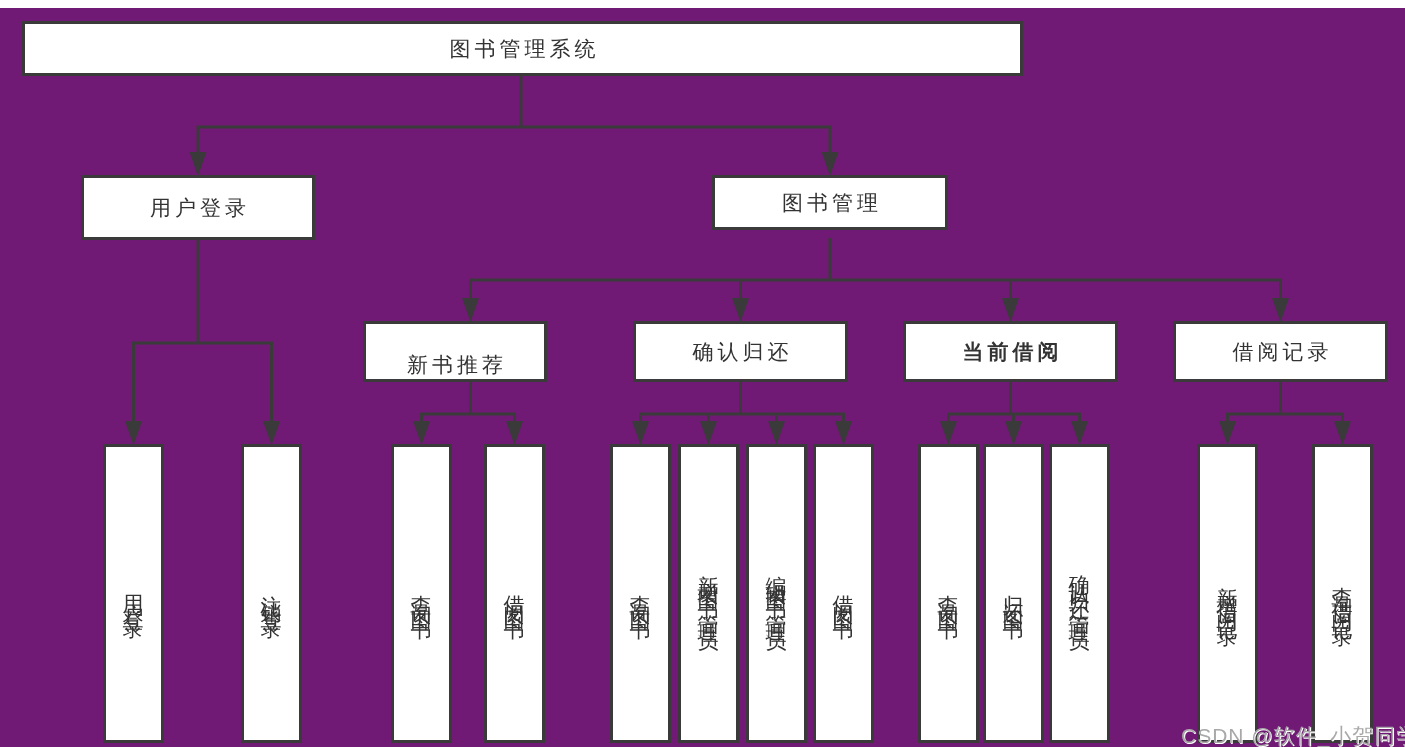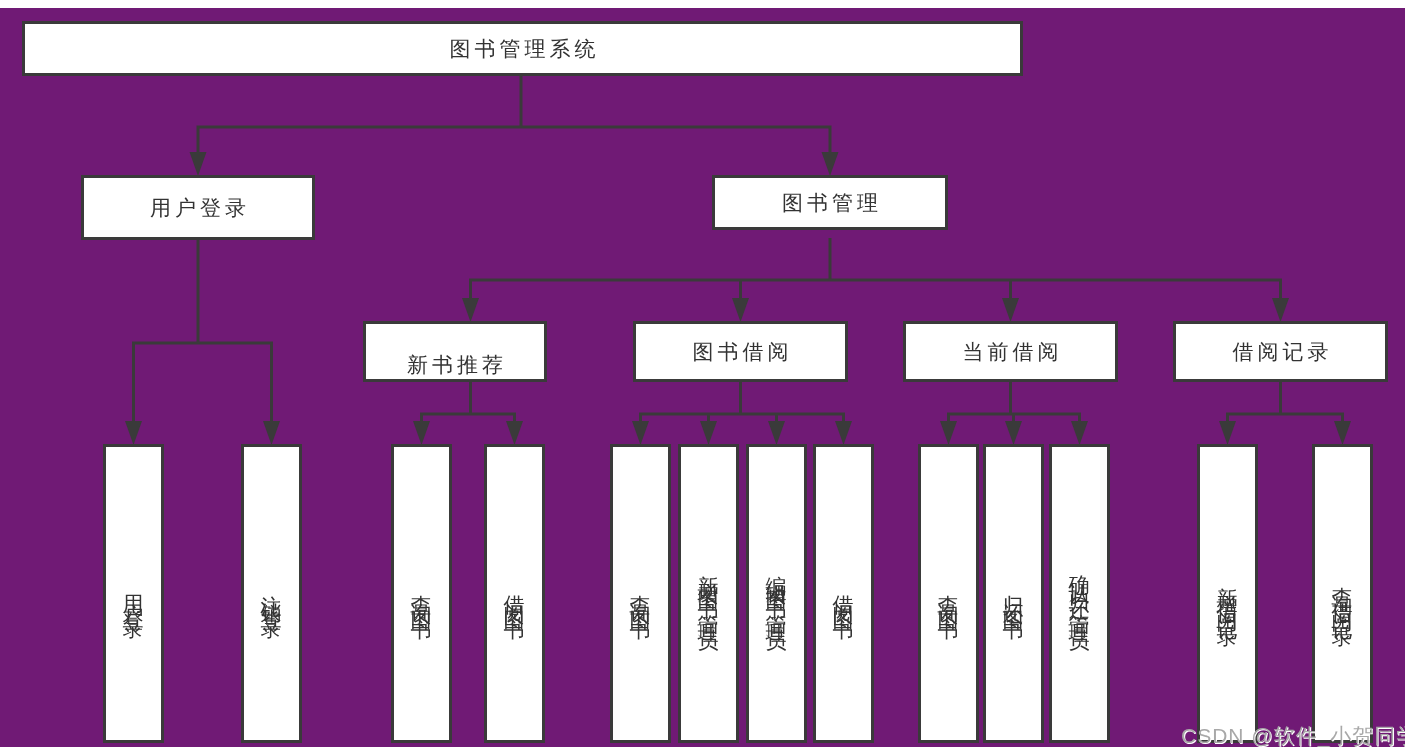--- a/index.html
+++ b/index.html
@@ -126,23 +126,23 @@
     <span>用户登录</span>
   </div>
   <div class="box h-box" style="left:712px; top:167px; width:236px; height:55px;">
     <span>图书管理</span>
   </div>
 
   <div class="box h-box" style="left:363px; top:313px; width:184px; height:61px;align-items:flex-end;">
     <span>新书推荐</span>
   </div>
   <div class="box h-box" style="left:633px; top:313px; width:215px; height:61px;">
-    <span>图书借阅</span>
+    <span>确认归还</span>
   </div>
-  <div class="box h-box" style="left:903px; top:313px; width:215px; height:61px;">
+  <div class="box h-box" style="left:903px; top:313px; width:215px; height:61px;font-weight:bold;">
     <span>当前借阅</span>
   </div>
   <div class="box h-box" style="left:1173px; top:313px; width:215px; height:61px;">
     <span>借阅记录</span>
   </div>
 
   <div class="box v-box" style="left:103px;">
     <span class="v-text">用户登录</span>
   </div>
   <div class="box v-box" style="left:241px;">

